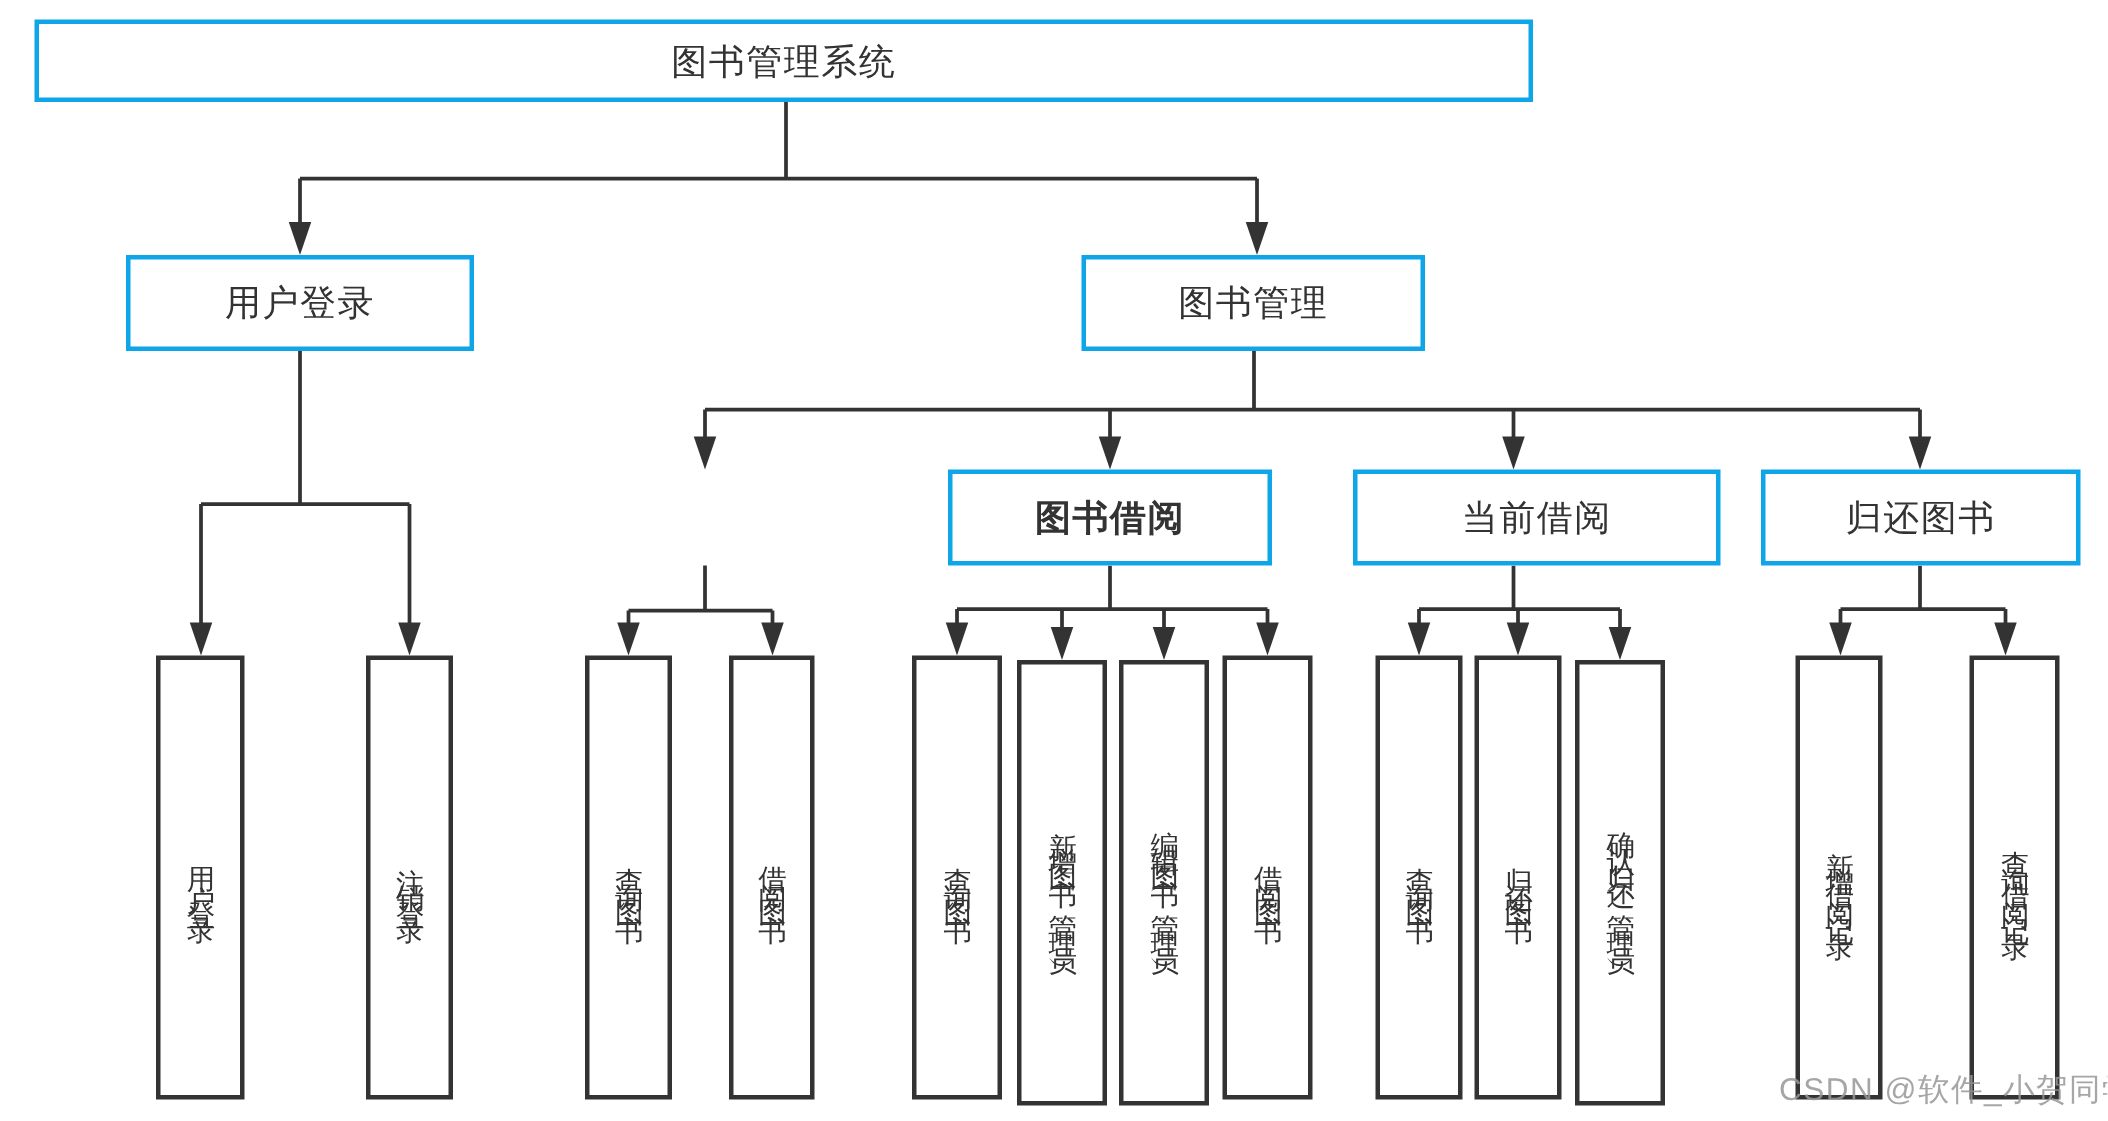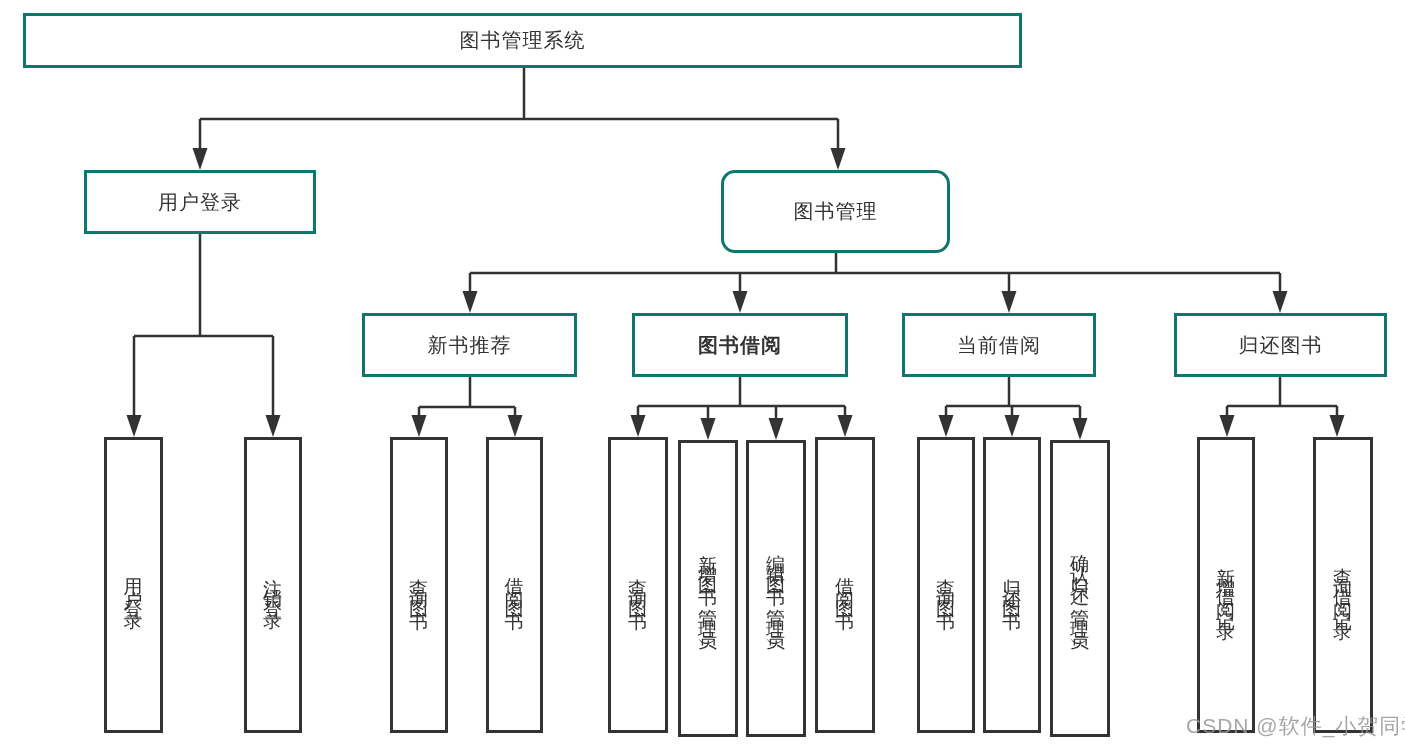--- a/index.html
+++ b/index.html
@@ -4,39 +4,39 @@
 <style>
   html,body{margin:0;padding:0;background:#ffffff;}
   .canvas{
     position:relative;width:1405px;height:747px;background:#ffffff;
     font-family:"Liberation Sans","DejaVu Sans",sans-serif;
     color:#333333;overflow:hidden;
   }
   .lines{position:absolute;left:0;top:0;z-index:1;}
   .hbox{
     position:absolute;box-sizing:border-box;background:#ffffff;
-    border:3px solid #0f766e;display:flex;align-items:center;justify-content:center;
-    font-size:20px;letter-spacing:1px;z-index:2;
+    border:3px solid #0ea5e9;display:flex;align-items:center;justify-content:center;
+    font-size:24px;letter-spacing:1px;z-index:2;
   }
   .vbox{
     position:absolute;box-sizing:border-box;background:#ffffff;
     border:3px solid #333333;display:flex;align-items:center;justify-content:center;
     z-index:2;
   }
   .vbox span{
     writing-mode:vertical-rl;text-orientation:mixed;
     font-size:19px;line-height:1;letter-spacing:11px;white-space:nowrap;
   }
   
   .b-root{left:23px;top:13px;width:999px;height:55px;}
   .b-user-login{left:84px;top:170px;width:232px;height:64px;}
-  .b-book-mgmt{left:721px;top:170px;width:229px;height:83px;border-radius:14px;}
+  .b-book-mgmt{left:721px;top:170px;width:229px;height:64px;}
   .b-new-book{left:362px;top:313px;width:215px;height:64px;}
   .b-book-borrow{left:632px;top:313px;width:216px;height:64px;font-weight:bold;}
-  .b-current-borrow{left:902px;top:313px;width:194px;height:64px;}
+  .b-current-borrow{left:902px;top:313px;width:245px;height:64px;}
   .b-borrow-records{left:1174px;top:313px;width:213px;height:64px;}
   
   .v-user-login{left:104px;top:437px;width:59px;height:296px;}
   .v-logout{left:244px;top:437px;width:58px;height:296px;}
   .v-query1{left:390px;top:437px;width:58px;height:296px;}
   .v-borrow1{left:486px;top:437px;width:57px;height:296px;}
   .v-query2{left:608px;top:437px;width:60px;height:296px;}
   .v-add-book{left:678px;top:440px;width:60px;height:297px;}
   .v-edit-book{left:746px;top:440px;width:60px;height:297px;}
   .v-borrow2{left:815px;top:437px;width:60px;height:296px;}
@@ -119,21 +119,20 @@
       <polygon points="1219.5,415 1234.5,415 1227,437"></polygon>
       <polygon points="1329.5,415 1344.5,415 1337,437"></polygon>
     </g>
   </svg>
 
   <div class="hbox b-root">图书管理系统</div>
 
   <div class="hbox b-user-login">用户登录</div>
   <div class="hbox b-book-mgmt">图书管理</div>
 
-  <div class="hbox b-new-book">新书推荐</div>
   <div class="hbox b-book-borrow">图书借阅</div>
   <div class="hbox b-current-borrow">当前借阅</div>
   <div class="hbox b-borrow-records">归还图书</div>
 
   <div class="vbox v-user-login">
     <span>用户登录</span>
   </div>
   <div class="vbox v-logout">
     <span>注销登录</span>
   </div>

